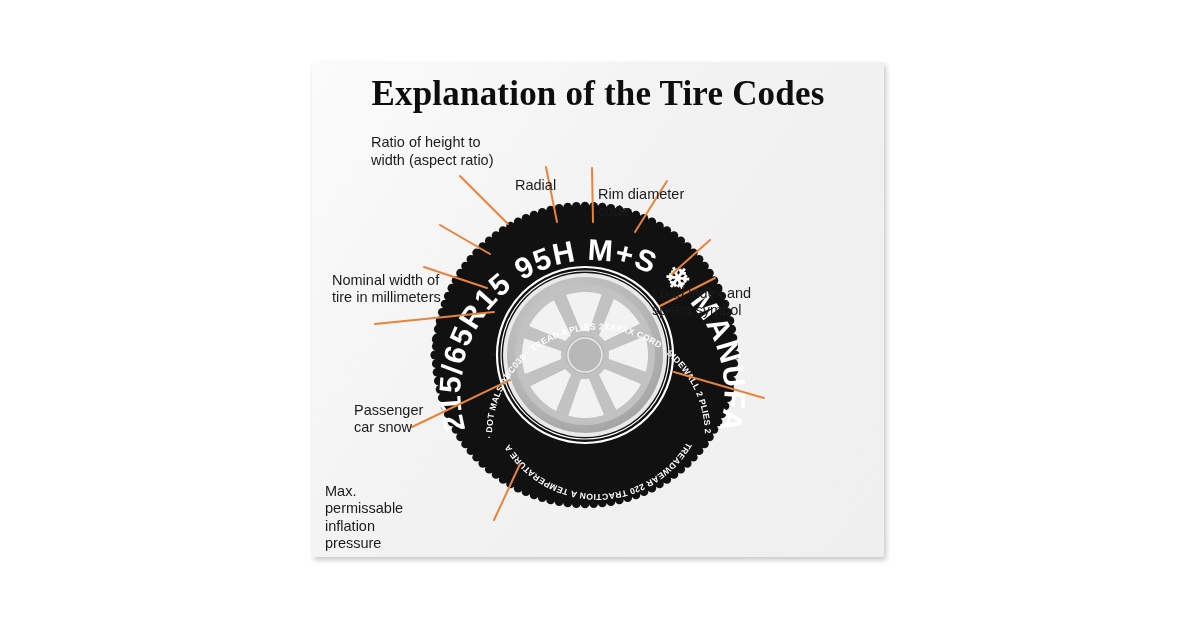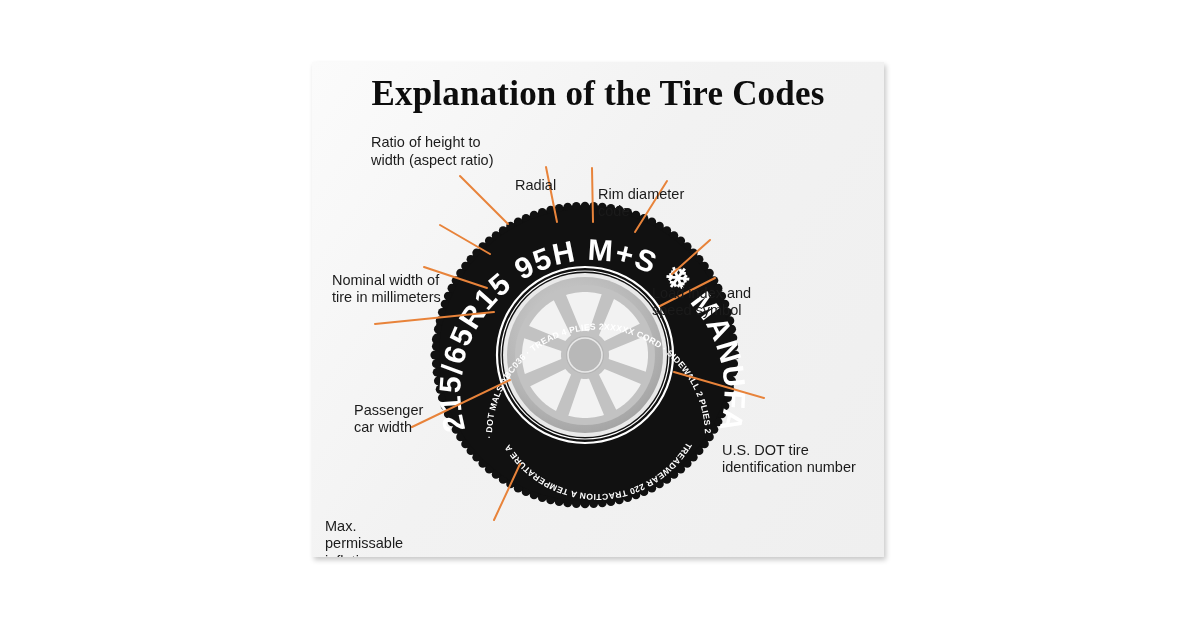--- a/index.html
+++ b/index.html
@@ -310,24 +310,22 @@
 code</div>
 
     <div class="callout l" style="left:20px;  top:122px; width:160px;">Nominal width of
 tire in millimeters</div>
 
     <div class="callout l" style="left:340px; top:100px; width:130px;">Load index and
 speed symbol</div>
 
 
     <div class="callout l" style="left:42px;  top:182px; width:110px;">Passenger
-car width</div>
-
-    <div class="callout l" style="left:410px; top:187px; width:160px;">U.S. DOT tire
-identification number</div>
+car snow</div>
+
 
     <div class="callout l" style="left:13px;  top:228px; width:100px;">Max.
 permissable
 inflation
 pressure</div>
 
   </div>
 </div>
 
 </body></html>

